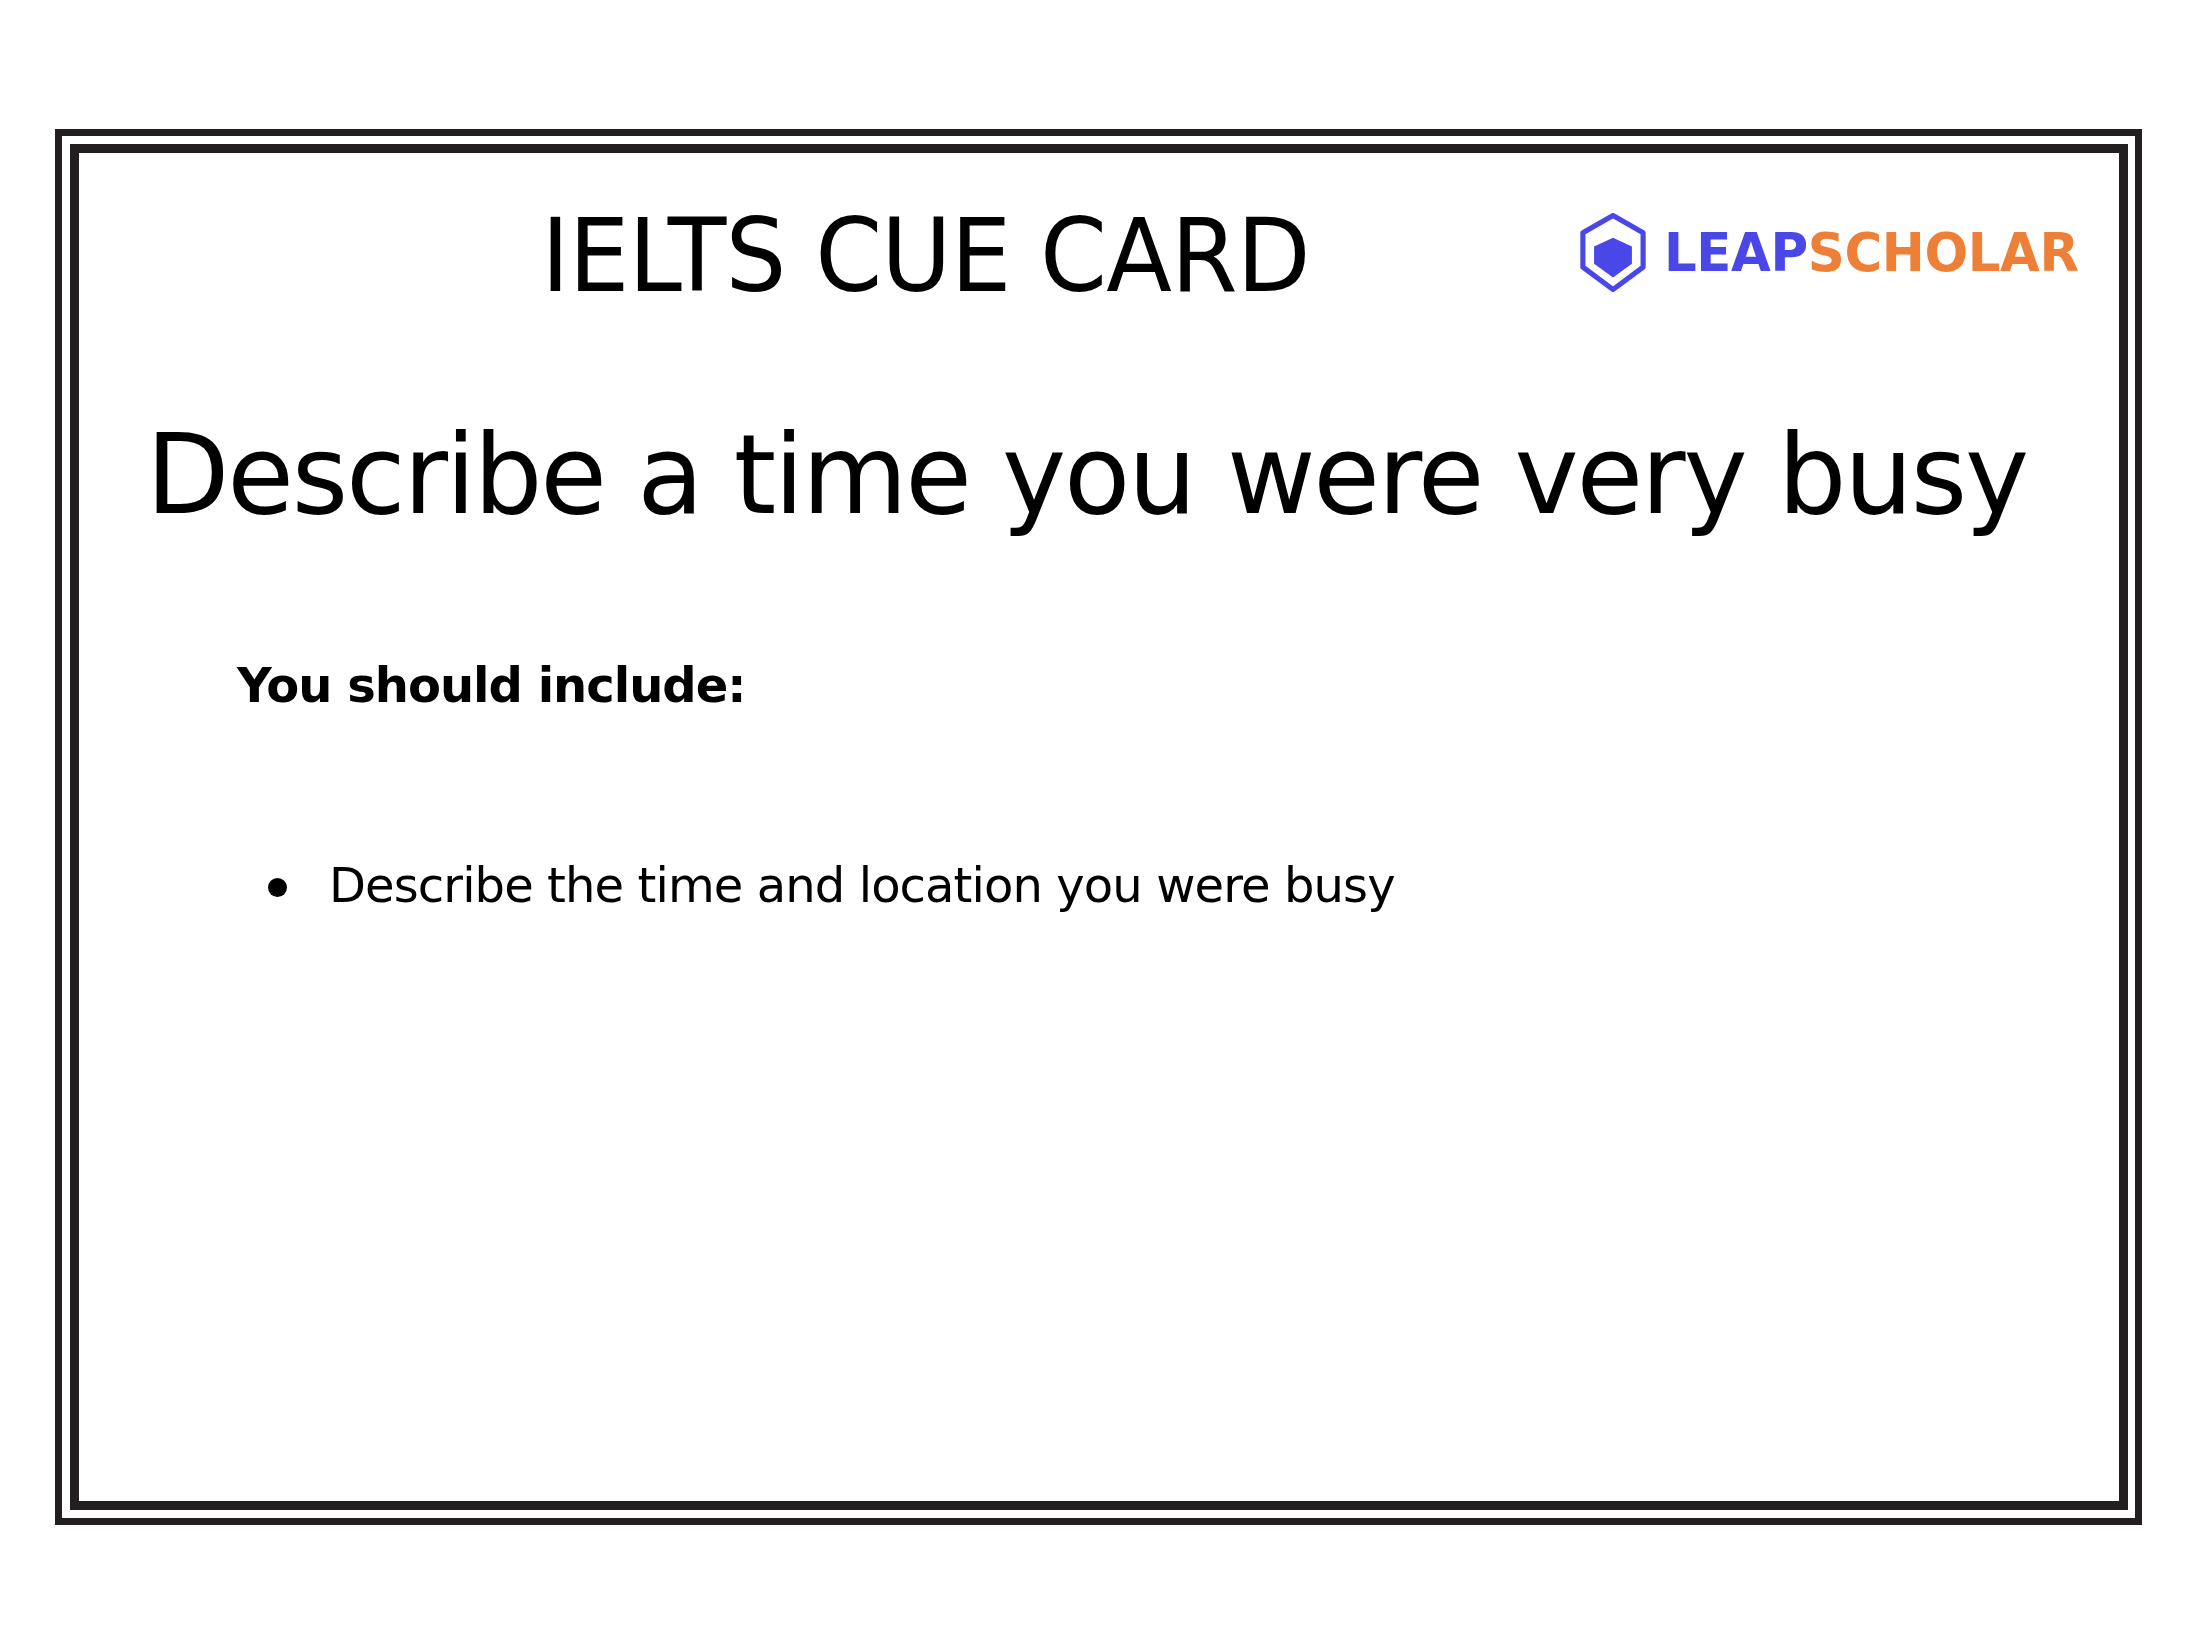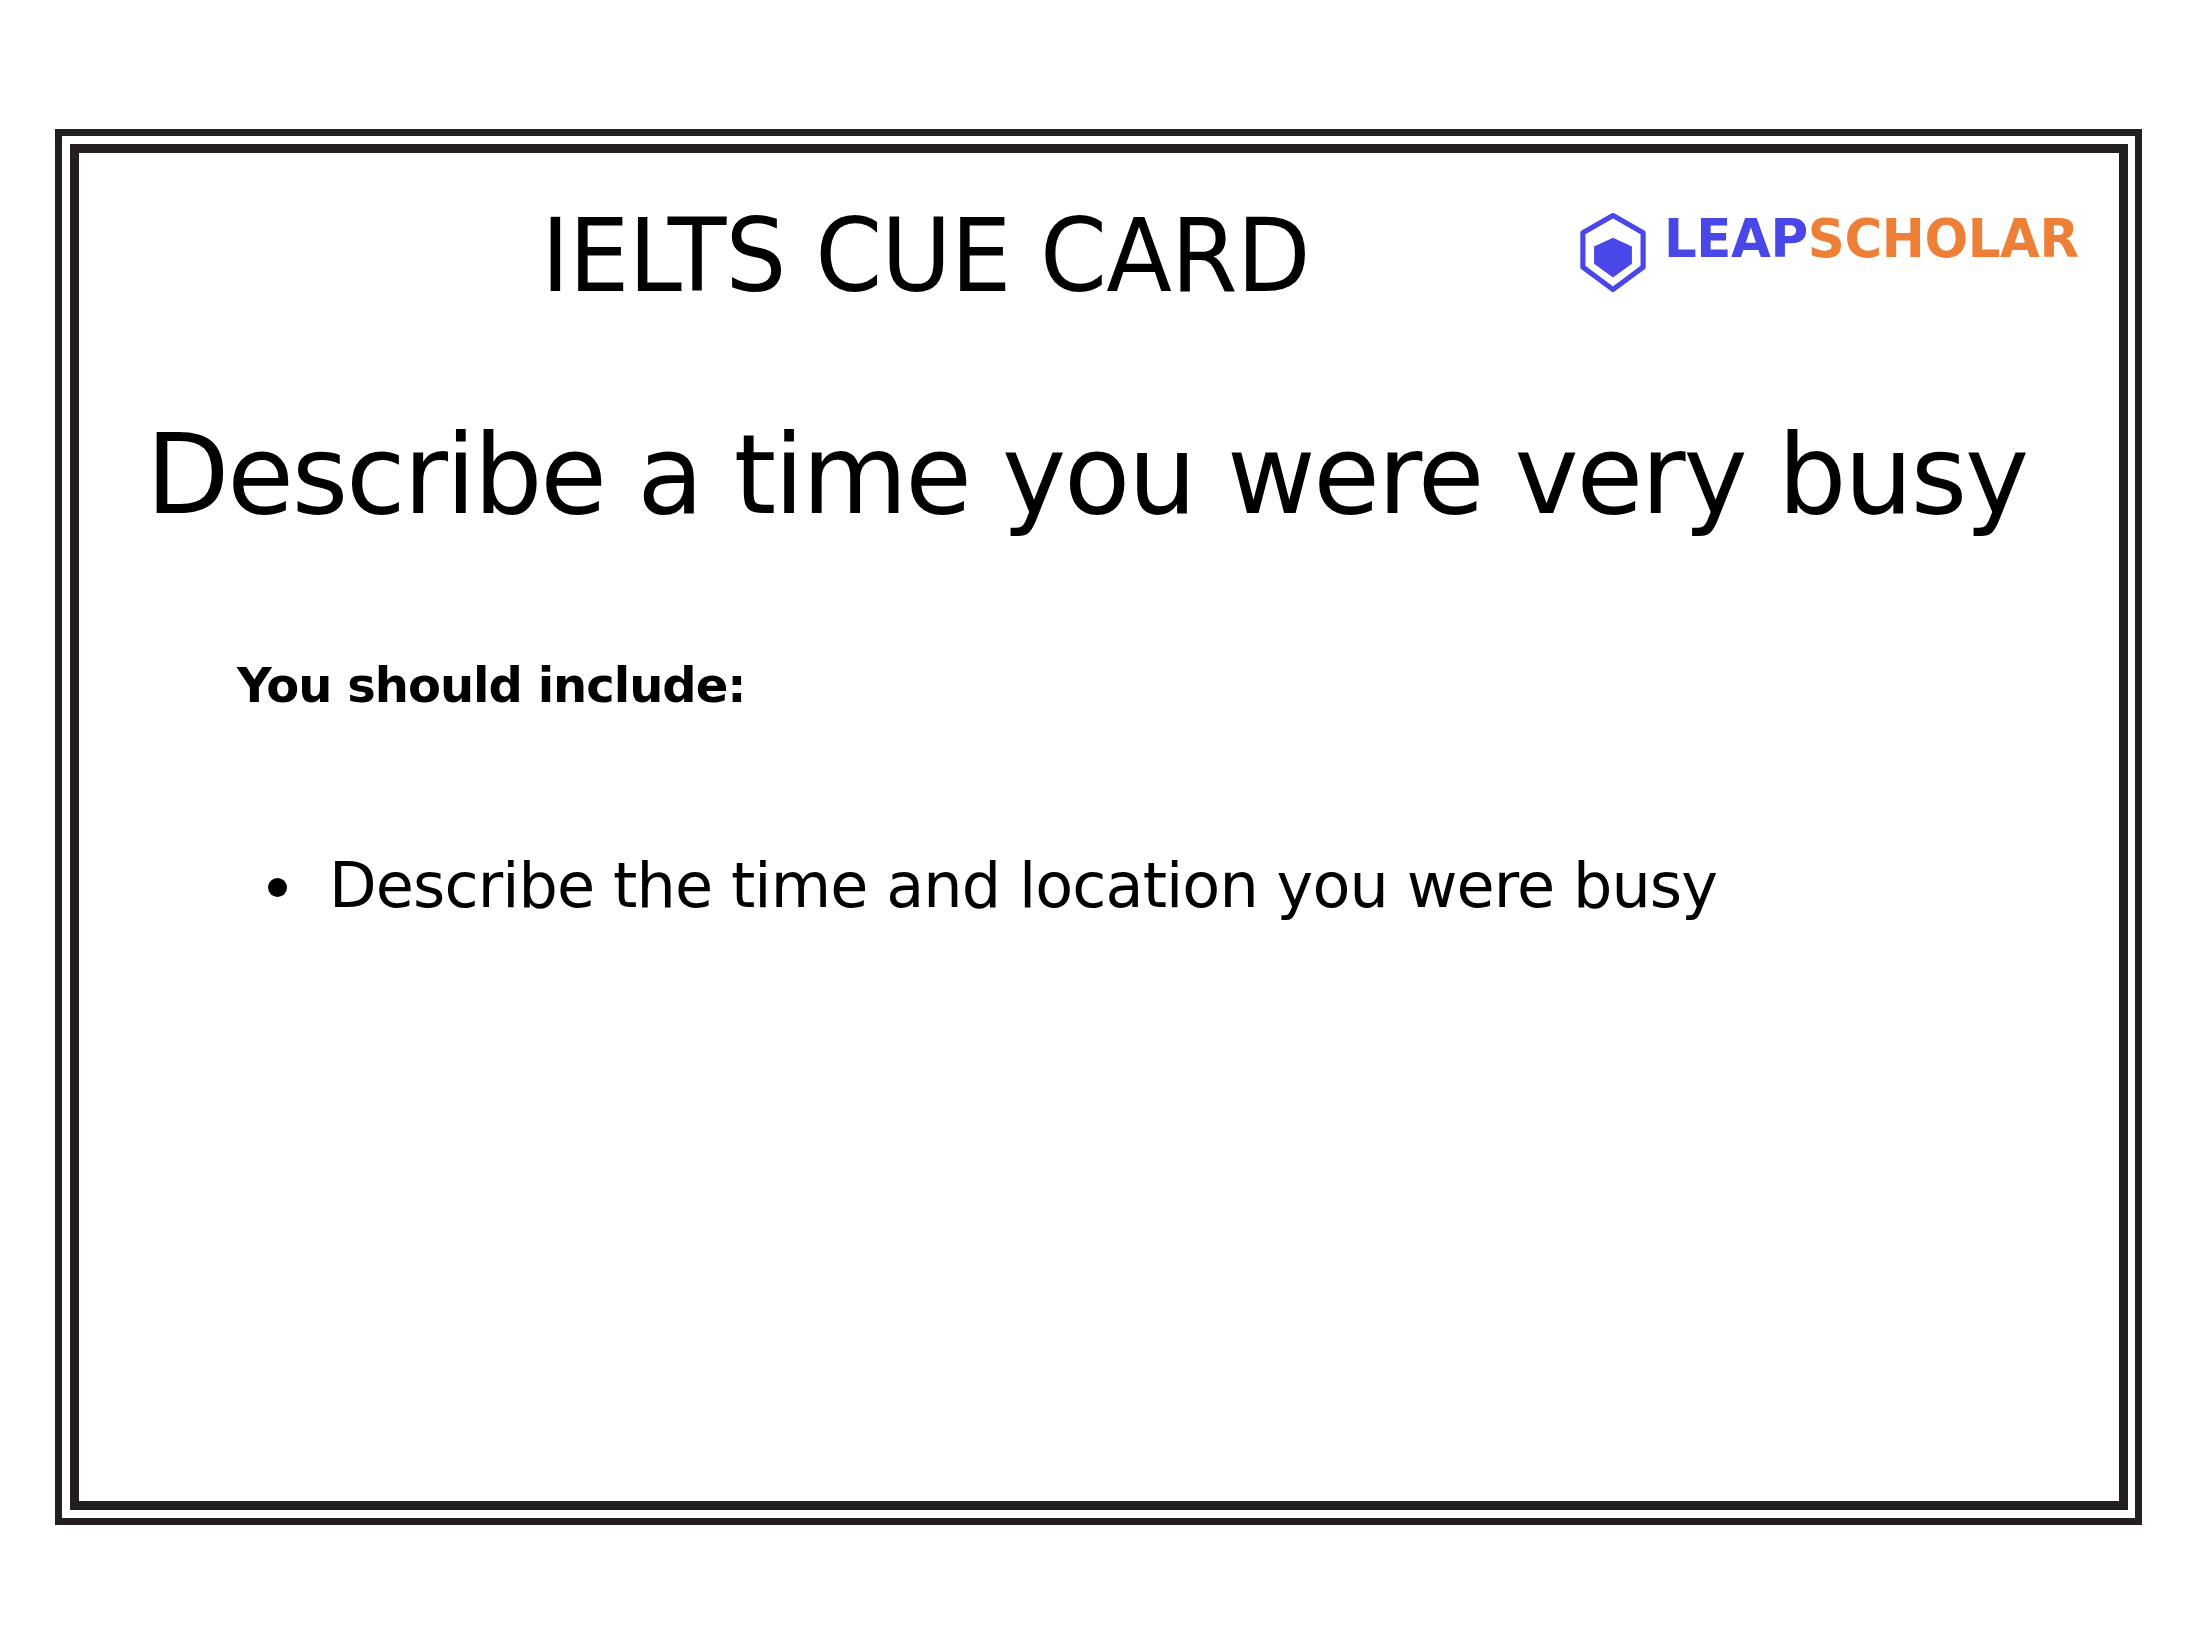--- a/index.html
+++ b/index.html
@@ -68,21 +68,21 @@
     transform: scaleX(0.94);
     transform-origin: center center;
   }
 
   
   .logo {
     position: absolute;
     right: 8.6px;
     top: 13.8px;
     display: flex;
-    align-items: flex-start;
+    align-items: center;
     gap: 13.8px;
   }
   .logo-mark {
     width: 74px;
     height: 81px;
     display: block;
   }
   .logo-text {
     font-size: 53px;
     font-weight: 700;
@@ -129,21 +129,21 @@
     position: absolute;
     left: 258px;
     top: 839px;
     margin: 0;
     padding: 0;
     list-style: none;
   }
   .bullet-item {
     position: relative;
     padding-left: 71px;
-    font-size: 62px;
+    font-size: 48px;
     line-height: 93px;
     font-weight: 400;
     letter-spacing: -0.9px;
     color: #000000;
     white-space: nowrap;
   }
   .bullet-dot {
     position: absolute;
     left: 10.3px;
     top: 39px;

